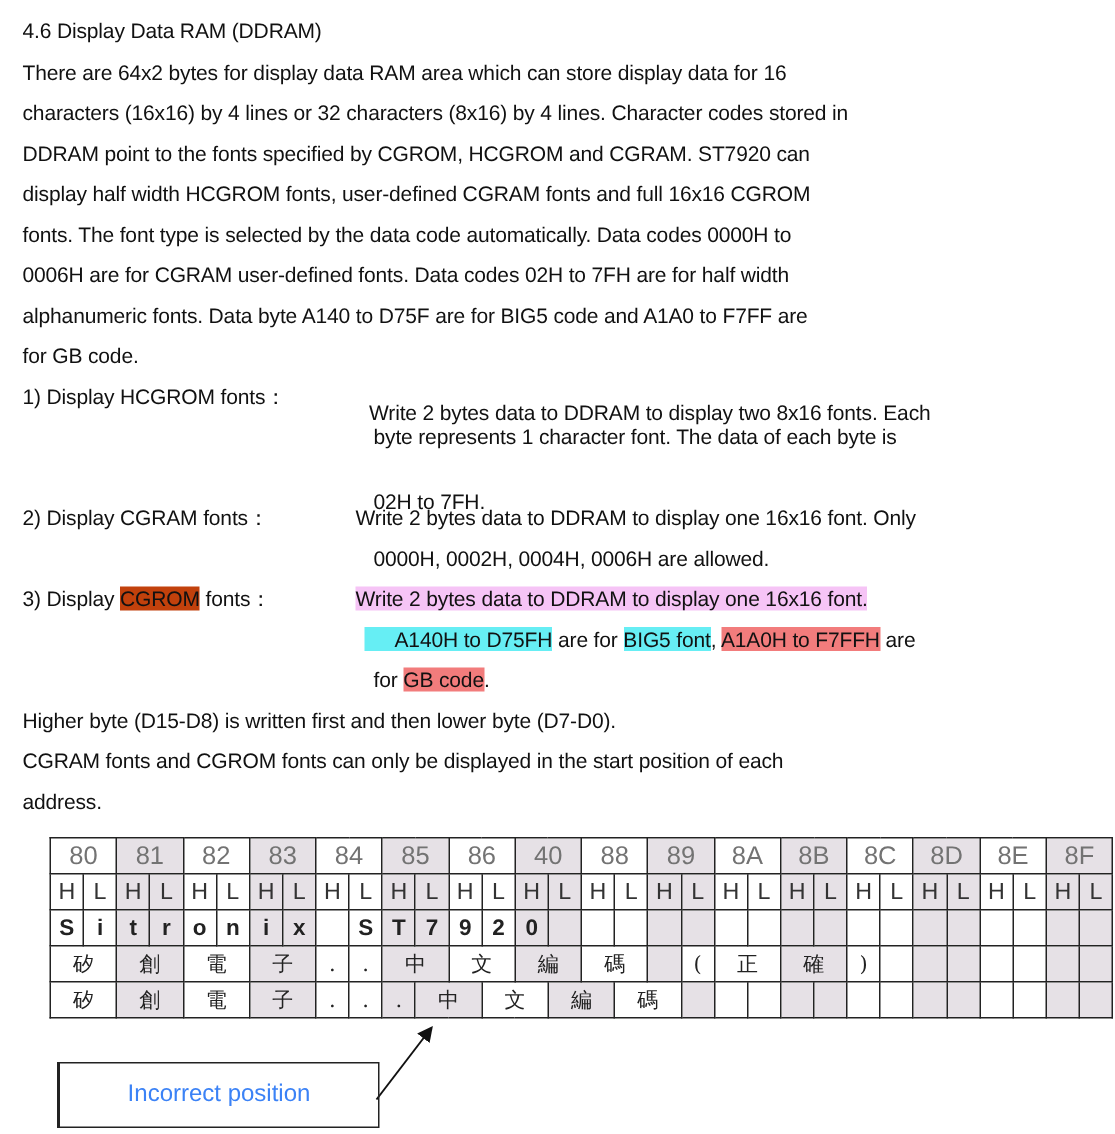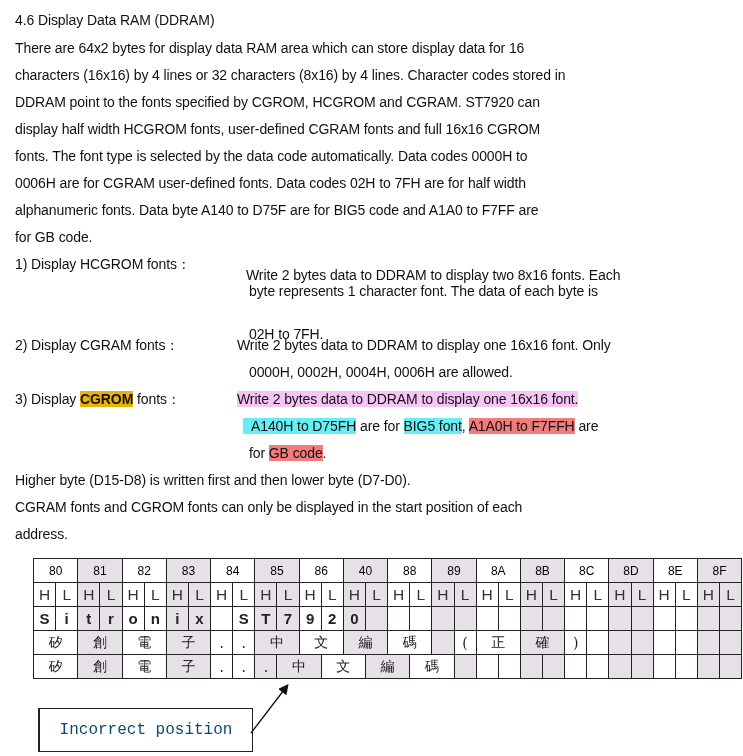--- a/index.html
+++ b/index.html
@@ -1,31 +1,31 @@
 <!DOCTYPE html>
 <html><head>
 <meta charset="utf-8">
 <style>
   html, body { margin:0; padding:0; background:#ffffff; }
   body { width:743px; height:756px; position:relative; overflow:hidden;
          font-family:"Liberation Sans", sans-serif; color:#111; }
   .line { position:absolute; left:15px; font-size:14px; line-height:20px; white-space:nowrap; letter-spacing:-0.1px; }
-  .hl-green { background:#eab308;font-weight:bold; }
+  .hl-green { background:#c2410c; }
   .hl-pink { background:#f6c4f6; }
   .hl-cyan { background:#66eef4; }
   .hl-red { background:#f27c7c; }
   table.dd { position:absolute; left:33px; top:558px; border-collapse:collapse; table-layout:fixed; width:708px; }
   table.dd td { border:1.6px solid #222; height:23px; padding:0; text-align:center; font-size:15px; color:#222; overflow:hidden; white-space:nowrap; }
   table.dd td.g { background:#e6e1e6; }
-  table.dd tr.hdr td { font-size:12px; color:#000000; }
+  table.dd tr.hdr td { font-size:17px; color:#737373; }
   table.dd tr.hl td { font-size:15.5px; color:#333; }
   table.dd tr.ascii td { font-weight:bold; font-size:15px; }
   table.dd tr.cjk td { font-family:"DejaVu Serif", serif; font-size:14px; }
   .callout { position:absolute; left:38px; top:708px; width:212px; height:42px; border:1px solid #222; border-left:2px solid #222;
-             font-family:Liberation Mono, monospace; font-size:16px; text-align:center; line-height:42px; color:#0c4a6e; }
+             font-family:Liberation Sans, sans-serif; font-size:16px; text-align:center; line-height:42px; color:#3b82f6; }
   svg.arrow { position:absolute; left:0; top:0; }
 </style>
 </head>
 <body>
 
 <div class="line" style="top:10px">4.6 Display Data RAM (DDRAM)</div>
 <div class="line" style="top:38px">There are 64x2 bytes for display data RAM area which can store display data for 16</div>
 <div class="line" style="top:65px">characters (16x16) by 4 lines or 32 characters (8x16) by 4 lines. Character codes stored in</div>
 <div class="line" style="top:92px">DDRAM point to the fonts specified by CGROM, HCGROM and CGRAM. ST7920 can</div>
 <div class="line" style="top:119px">display half width HCGROM fonts, user-defined CGRAM fonts and full 16x16 CGROM</div>
@@ -43,21 +43,21 @@
 <div class="line" style="top:335px; left:237px">Write 2 bytes data to DDRAM to display one 16x16 font. Only</div>
 <div class="line" style="top:362px; left:249px">0000H, 0002H, 0004H, 0006H are allowed.</div>
 
 <div class="line" style="top:389px">
   <span>3) Display </span><span class="hl-green">CGROM</span><span> fonts：</span>
 </div>
 <div class="line" style="top:389px; left:237px">
   <span class="hl-pink">Write 2 bytes data to DDRAM to display one 16x16 font.</span>
 </div>
 <div class="line" style="top:416px; left:243px">
-  <span class="hl-cyan" style="padding-left:8px">A140H to D75FH</span><span> are for </span><span class="hl-cyan">BIG5 font</span><span>, </span><span class="hl-red">A1A0H to F7FFH</span><span> are</span>
+  <span class="hl-cyan" style="padding-left:20px">A140H to D75FH</span><span> are for </span><span class="hl-cyan">BIG5 font</span><span>, </span><span class="hl-red">A1A0H to F7FFH</span><span> are</span>
 </div>
 <div class="line" style="top:443px; left:249px">
   <span>for </span><span class="hl-red">GB code</span><span>.</span>
 </div>
 
 <div class="line" style="top:470px">Higher byte (D15-D8) is written first and then lower byte (D7-D0).</div>
 <div class="line" style="top:497px">CGRAM fonts and CGROM fonts can only be displayed in the start position of each</div>
 <div class="line" style="top:524px">address.</div>
 
 <table class="dd">

